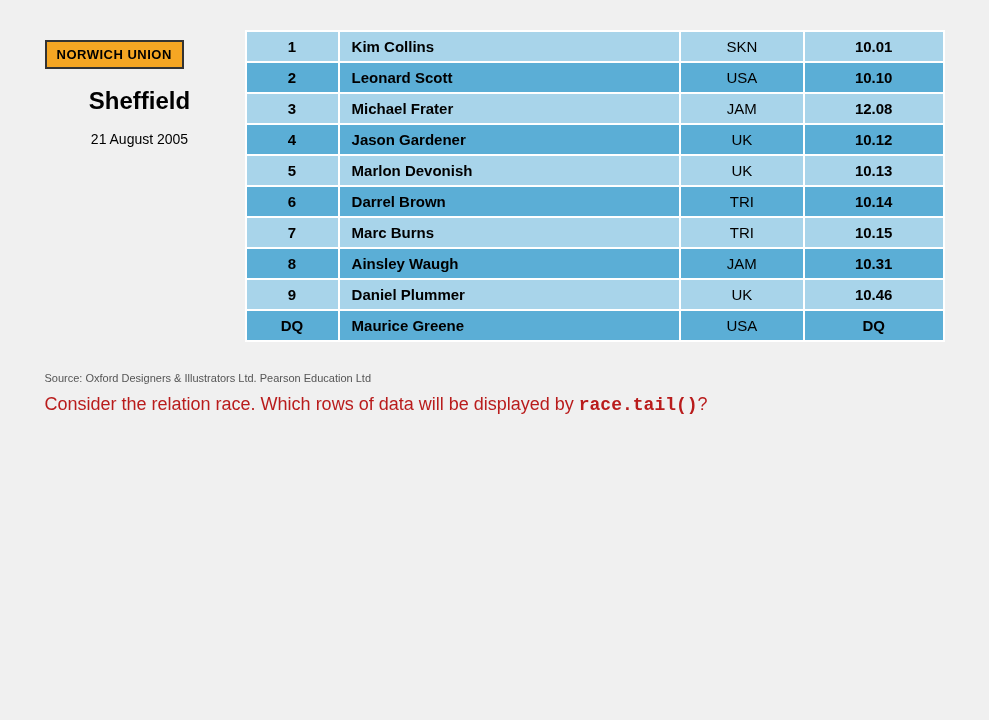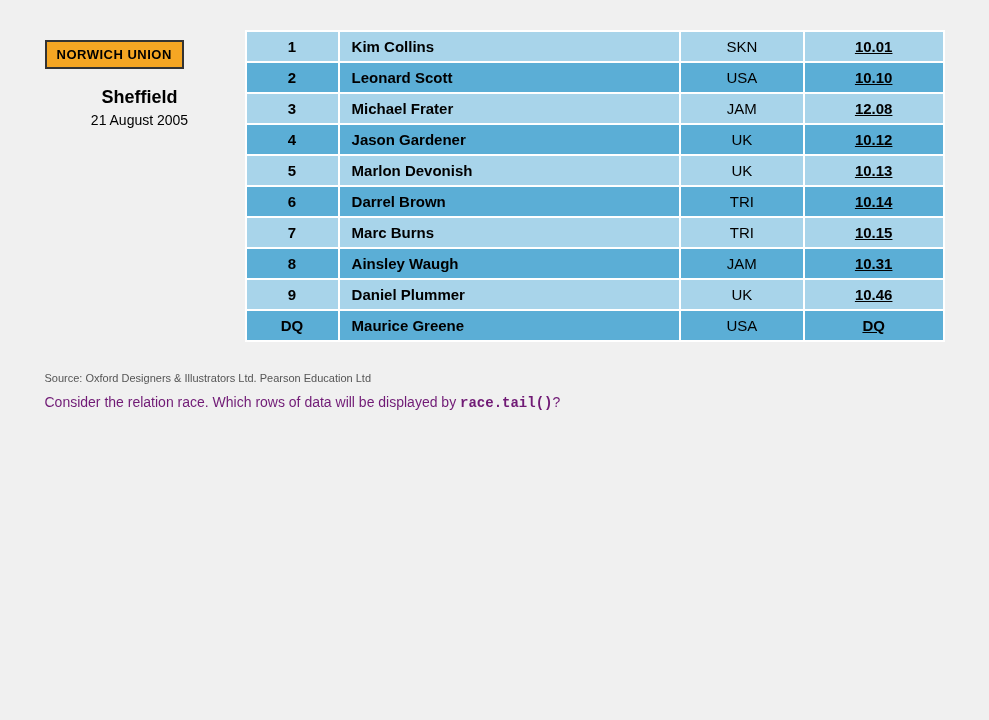--- a/index.html
+++ b/index.html
@@ -51,22 +51,22 @@
 
     .event-info .super-grand-prix {
       font-weight: bold;
       font-size: 16px;
       line-height: 1.3;
       margin-bottom: 10px;
     }
 
     .event-info .location {
       font-weight: bold;
-      font-size: 18px;
-      margin-bottom: 4px;
+      font-size: 24px;
+      margin-bottom: 16px;
     }
 
     .event-info .date {
       font-size: 14px;
       margin-bottom: 20px;
     }
 
     .event-info .event-type {
       font-weight: bold;
       font-size: 16px;
@@ -110,41 +110,40 @@
       text-align: center;
       width: 80px;
     }
 
     .col-time {
       background: #5baed6;
       color: #000;
       text-align: center;
       width: 90px;
       font-weight: bold;
-      text-decoration: underline;
     }
 
     
     .row-light .col-pos,
     .row-light .col-name,
     .row-light .col-country,
     .row-light .col-time {
       background: #a8d4ea;
     }
 
     .source-text {
       font-size: 11px;
       color: #555;
       margin-top: 30px;
       margin-bottom: 10px;
     }
 
     .question-text {
-      font-size: 14px;
-      color: #701a75;
+      font-size: 18px;
+      color: #b91c1c;
       margin-bottom: 8px;
     }
 
     .question-text code {
       font-family: 'Courier New', monospace;
       font-weight: bold;
     }
 
     .points-text {
       font-size: 14px;

